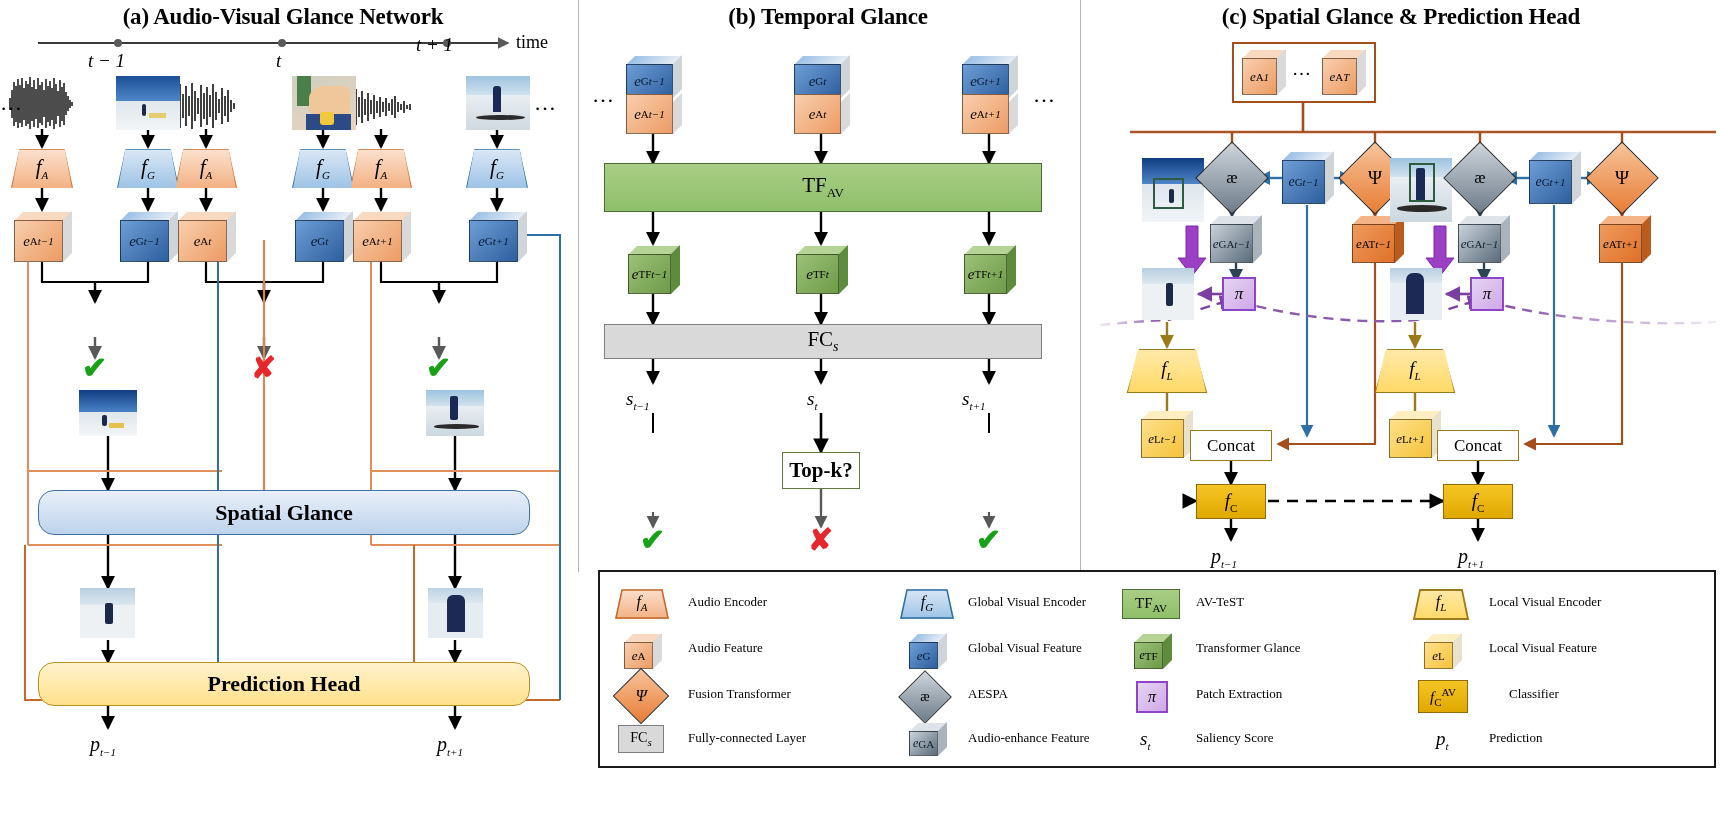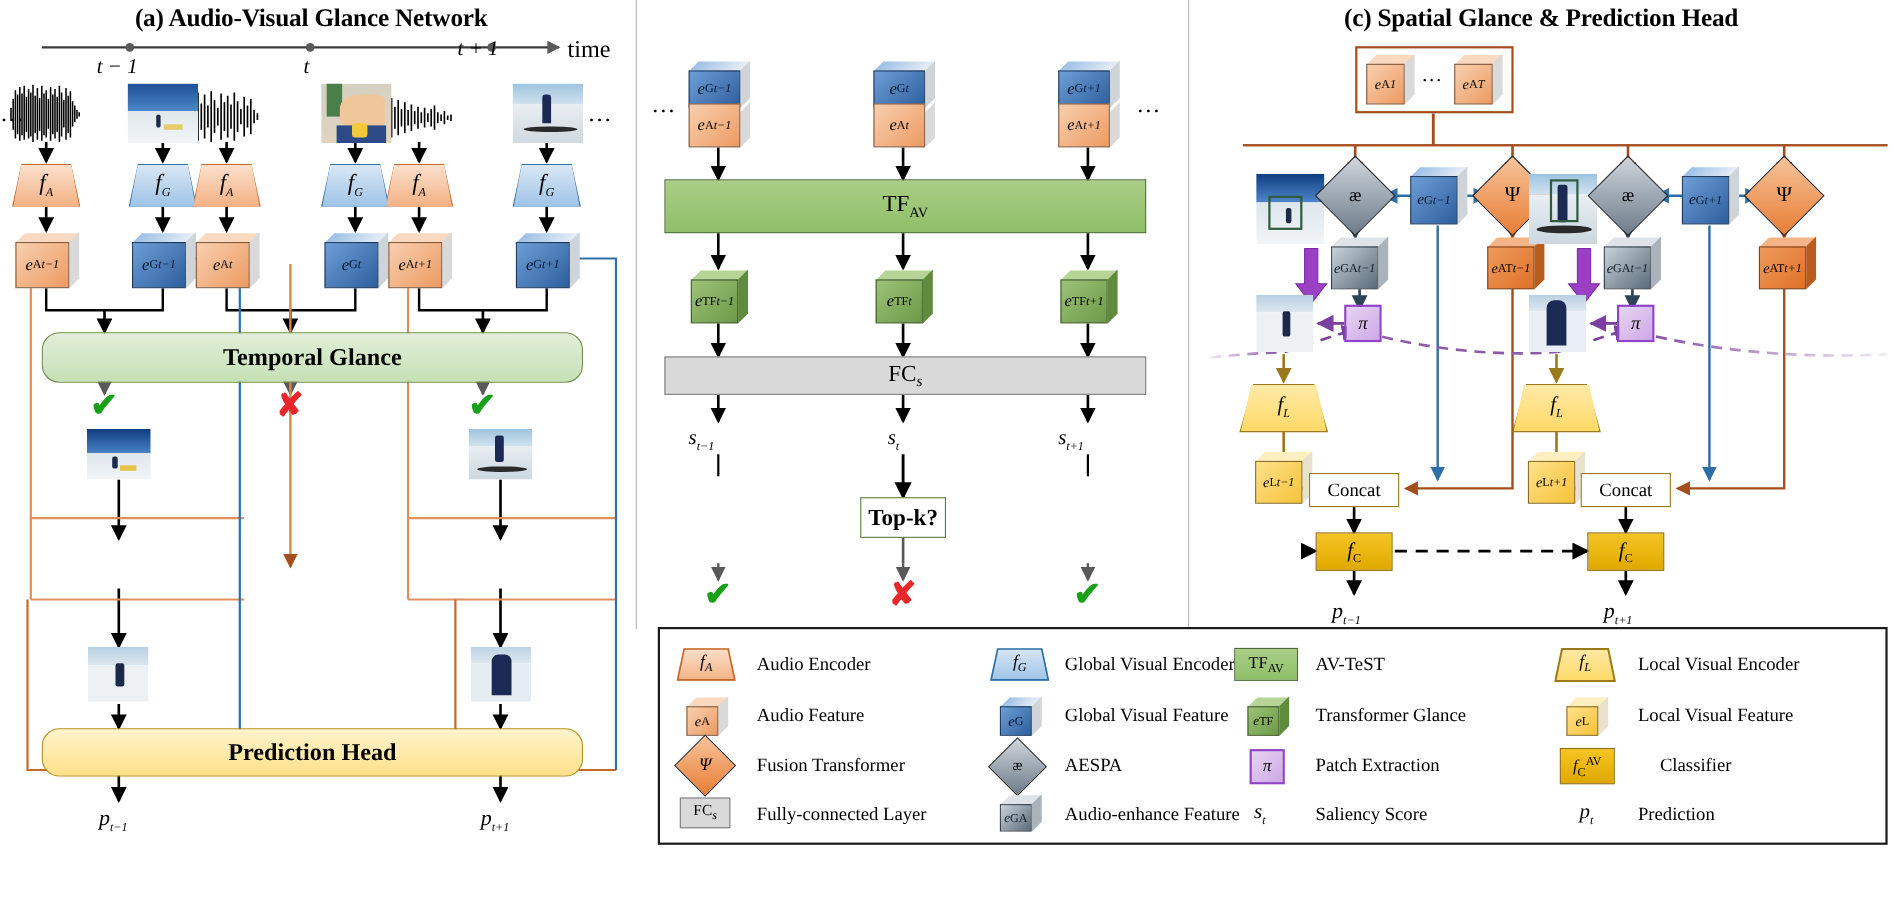--- a/index.html
+++ b/index.html
@@ -119,21 +119,21 @@
   .thumb .person { position:absolute; background:#1c2a4a; border-radius:2px; }
   .thumb .bbox { position:absolute; border:2px solid #2f5b3f; }
 
   
   .wave { position:absolute; }
 
   
   .legendbox {
     position:absolute; border:2px solid #1a1a1a; background:#fff;
   }
-  .legtext { font-size:17px; font-family:"Liberation Serif", serif; white-space:nowrap; }
+  .legtext { font-size:13px; font-family:"Liberation Serif", serif; white-space:nowrap; }
 
   
   .sqicon {
     position:absolute; display:flex; align-items:center; justify-content:center;
     font-size:15px;
   }
   .sqicon.purple { background:linear-gradient(135deg,#e6d4f2,#cfa8e8); border:2px solid #8e44c8; }
   .sqicon.yellow { background:linear-gradient(180deg,#f5c524,#e0a800); border:1.5px solid #8f6b0a; }
   .sqicon.graybd { background:#d9d9d9; border:1.5px solid #7f7f7f; }
   .sqicon.greenbd{ background:linear-gradient(180deg,#a9ce86,#8fbf69); border:1.5px solid #4f6b35; }
@@ -368,21 +368,21 @@
     <path d="M1100,501 L1196,501" stroke="url(#fadeKL)" stroke-width="2.6" stroke-dasharray="11 8" marker-end="url(#ahB)"></path>
     <path d="M1268,501 L1443,501" stroke="#000" stroke-width="2.6" stroke-dasharray="11 8" marker-end="url(#ahB)"></path>
     <path d="M1514,501 L1716,501" stroke="url(#fadeKR)" stroke-width="2.6" stroke-dasharray="11 8"></path>
 
     <line x1="1231" y1="519" x2="1231" y2="540" stroke="#000" stroke-width="2.4" marker-end="url(#ahB)"></line>
     <line x1="1478" y1="519" x2="1478" y2="540" stroke="#000" stroke-width="2.4" marker-end="url(#ahB)"></line>
   </svg>
 
   <div class="ptitle abs" style="left:0; top:4px; width:566px;">(a) Audio-Visual Glance Network</div>
 
-  <div class="abs" style="left:516px; top:32px; font-size:22px;">time</div>
+  <div class="abs" style="left:516px; top:32px; font-size:18px;">time</div>
 
   <div class="abs tick mth" style="left:88px; top:50px;">t − 1</div>
   <div class="abs tick mth" style="left:276px; top:50px;">t</div>
   <div class="abs tick mth" style="left:416px; top:34px;text-align:right;">t + 1</div>
 
   <div class="dots abs" style="left:0px; top:90px;">…</div>
   <div class="dots abs" style="left:534px; top:90px;">…</div>
 
   <svg class="wave" style="left:8px; top:76px;" width="70" height="54" viewBox="0 0 70 54">
     <g stroke="#000" stroke-width="1.4">
@@ -564,39 +564,39 @@
   <div class="cube blue" style="left:469px; top:212px; width:58px; height:50px;">
     <div class="top"></div>
       <div class="side"></div>
     <div class="face mth">
         <span>e</span>
         <span class="sup">G</span>
         <span class="sub">t+1</span>
       </div>
   </div>
 
-  <div class="bigbox green" style="left:38px; top:302px; width:492px; height:46px;">Temporal Glance</div>
 
   <div class="abs" style="left:82px; top:350px; font-size:30px; color:#19a019; font-weight:bold;">✔</div>
   <div class="abs" style="left:251px; top:350px; font-size:30px; color:#e8272c; font-weight:bold;">✘</div>
   <div class="abs" style="left:426px; top:350px; font-size:30px; color:#19a019; font-weight:bold;">✔</div>
 
   <div class="thumb" style="left:79px; top:390px; width:58px; height:46px;">
     <div class="sky" style="height:48%; background:linear-gradient(180deg,#103c80,#4a82c6);"></div>
     <div class="snow" style="height:52%; background:linear-gradient(180deg,#dee6ec,#f4f6f8);"></div>
     <div class="person" style="left:40%; top:55%; width:8%; height:24%;"></div>
     <div style="position:absolute; left:52%; top:72%; width:26%; height:10%; background:#e6c24a;"></div>
   </div>
   <div class="thumb" style="left:426px; top:390px; width:58px; height:46px;">
     <div class="sky" style="height:34%; background:linear-gradient(180deg,#9ec3e0,#d2e2ee);"></div>
     <div class="snow" style="height:66%; background:linear-gradient(180deg,#e9eef2,#ccd7df);"></div>
     <div class="person" style="left:42%; top:14%; width:14%; height:52%; background:#1b2a55;"></div>
     <div style="position:absolute; left:14%; top:74%; width:78%; height:10%; background:#2a2a2a; border-radius:50%;"></div>
   </div>
 
+  <div class="bigbox blue" style="left:38px; top:490px; width:492px; height:45px;">Spatial Glance</div>
 
   <div class="thumb" style="left:80px; top:588px; width:55px; height:50px;">
     <div class="sky" style="height:34%; background:linear-gradient(180deg,#b9cfe2,#dbe7ef);"></div>
     <div class="snow" style="height:66%; background:#edf1f4;"></div>
     <div class="person" style="left:46%; top:30%; width:14%; height:42%;"></div>
   </div>
   <div class="thumb" style="left:428px; top:588px; width:55px; height:50px;">
     <div class="sky" style="height:30%; background:linear-gradient(180deg,#bdd3e5,#dde8f0);"></div>
     <div class="snow" style="height:70%; background:#e6edf2;"></div>
     <div class="person" style="left:34%; top:14%; width:34%; height:74%; background:#1b2a55; border-radius:6px 6px 0 0;"></div>
@@ -607,20 +607,21 @@
   <div class="abs mth" style="left:90px; top:733px; font-size:20px;">
     <span>p</span><span class="sub">t−1</span>
   </div>
   <div class="abs mth" style="left:437px; top:733px; font-size:20px;">
     <span>p</span><span class="sub">t+1</span>
   </div>
 
   <div class="vsep" style="left:578px; top:0; height:572px;"></div>
   <div class="vsep" style="left:1080px; top:0; height:572px;"></div>
 
+  <div class="ptitle abs" style="left:588px; top:4px; width:480px;">(b) Temporal Glance</div>
 
   <div class="dots abs" style="left:592px; top:82px;">…</div>
   <div class="dots abs" style="left:1033px; top:82px;">…</div>
 
   <div class="stackcube" style="left:626px; top:56px; width:56px; height:78px;">
     <div class="cube blue" style="left:0; top:0; width:56px; height:42px;">
       <div class="top"></div>
         <div class="side"></div>
       <div class="face mth">
           <span>e</span>

